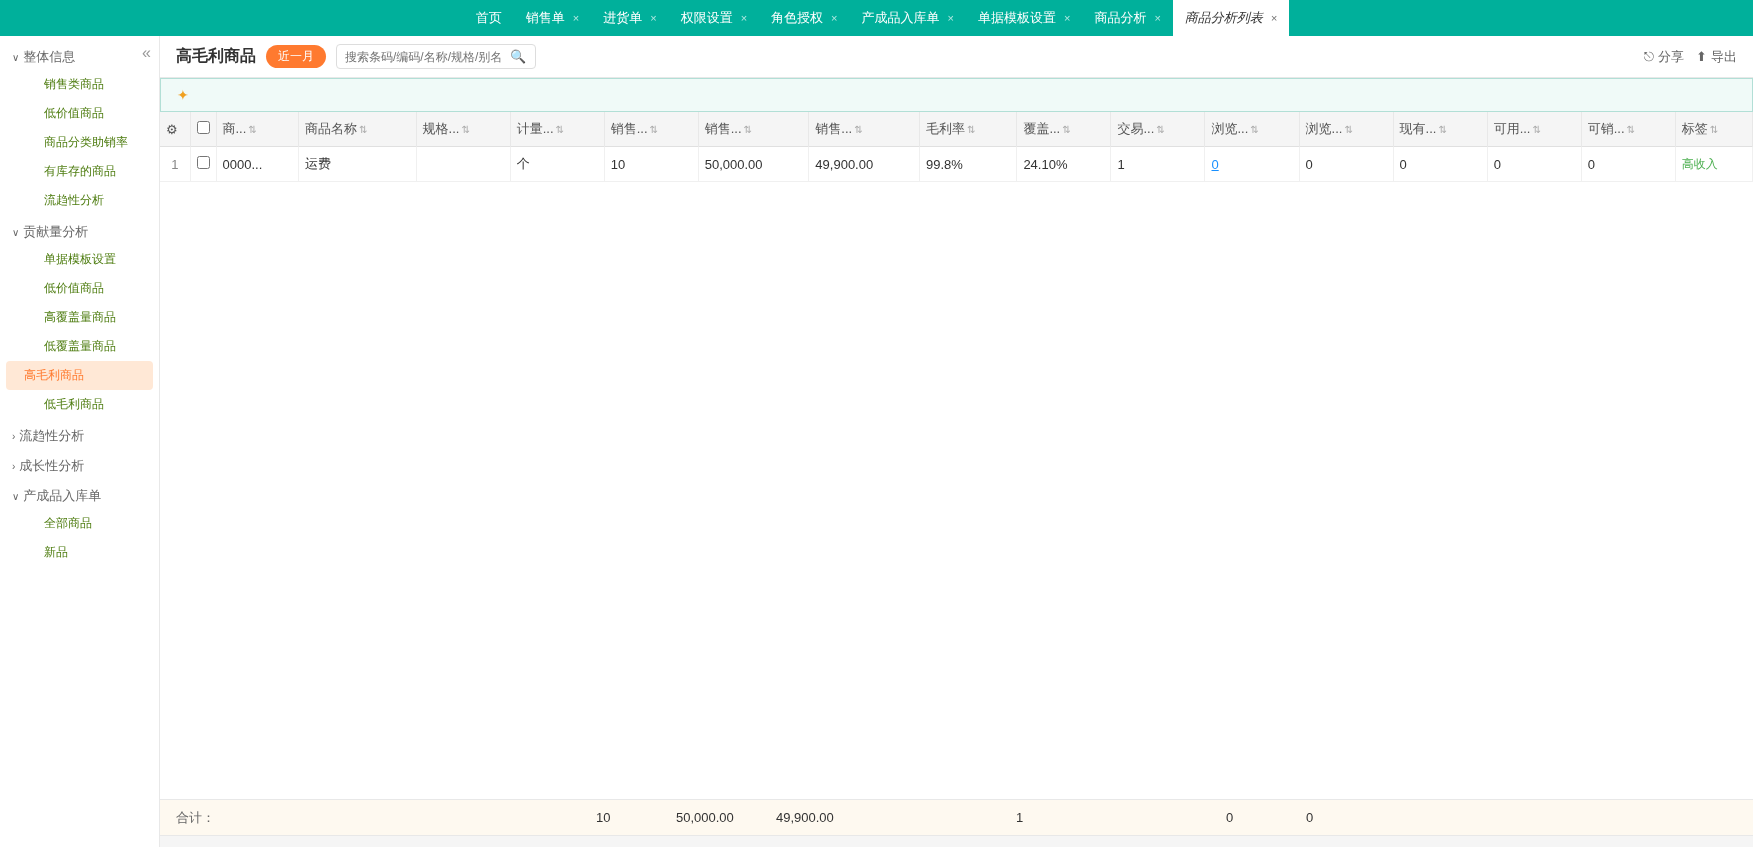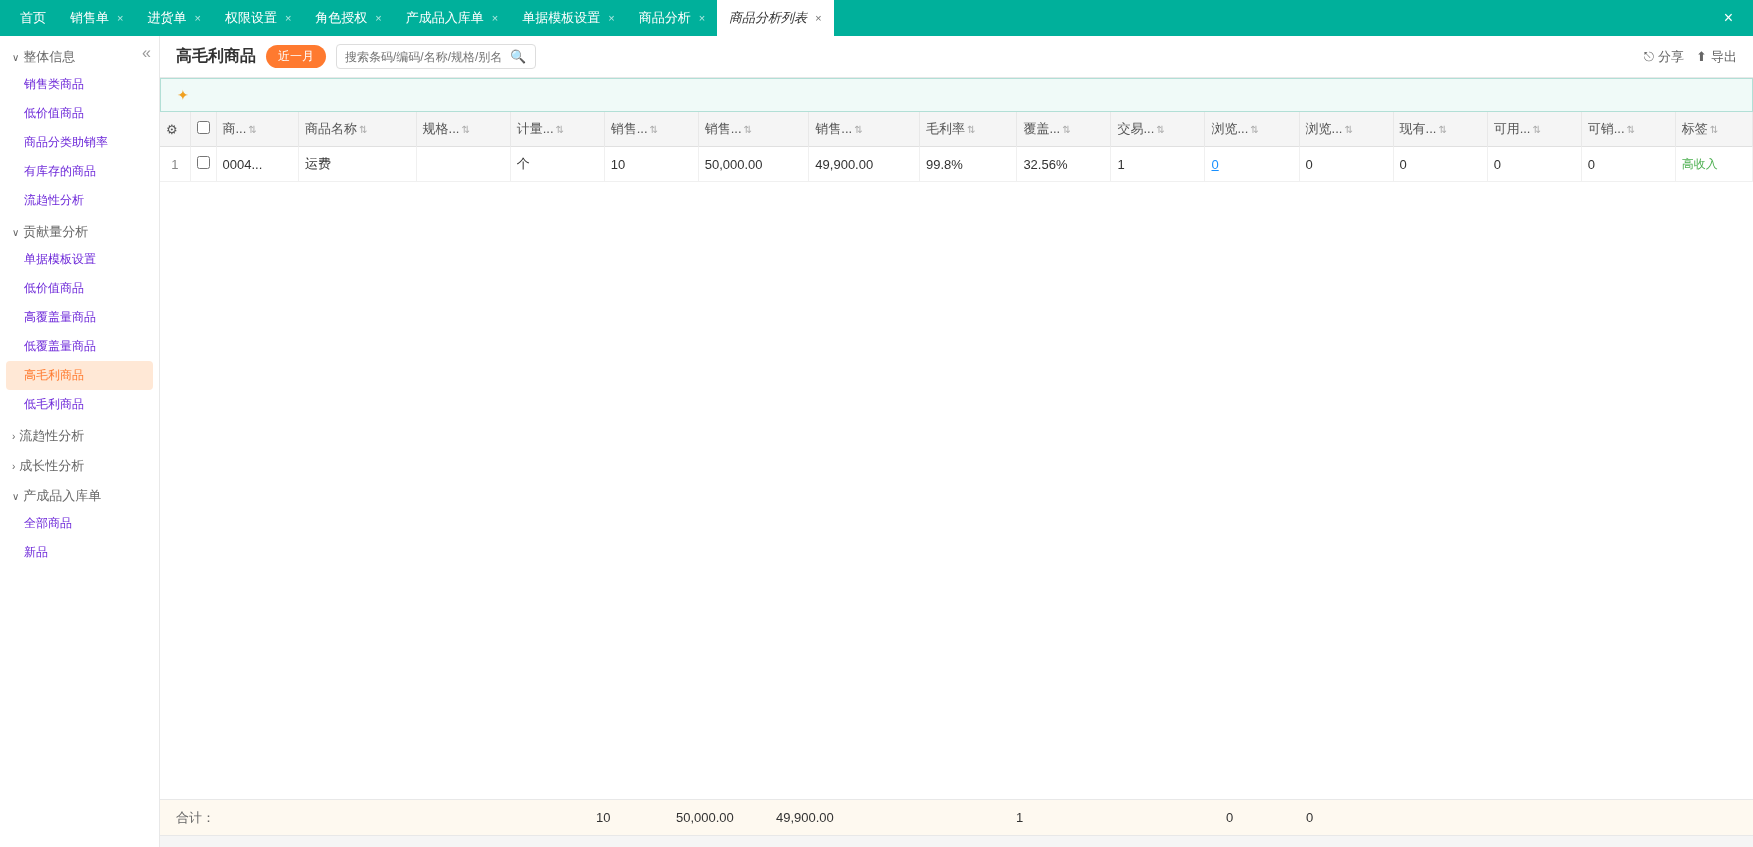--- a/index.html
+++ b/index.html
@@ -6,20 +6,21 @@
     body { background: #f5f5f5; overflow: hidden; }
 
     
     .top-nav {
       display: flex;
       align-items: center;
       background: #00b09b;
       height: 36px;
       padding: 0 8px;
       color: #fff;
+      flex-direction: column;
     }
     .top-nav .nav-item {
       padding: 0 12px;
       height: 36px;
       line-height: 36px;
       cursor: pointer;
       white-space: nowrap;
       font-size: 13px;
       color: #fff;
       display: flex;
@@ -68,24 +69,25 @@
       align-items: center;
       padding: 8px 8px 4px 12px;
       color: #666;
       font-size: 12px;
       gap: 4px;
       cursor: pointer;
     }
     .sidebar-group-label .arrow { font-size: 10px; }
     .sidebar-item {
       padding: 6px 8px 6px 24px;
-      color: #6d28d9;
+      color: #4d7c0f;
       cursor: pointer;
       font-size: 12px;
       white-space: nowrap;
+      margin-left: 20px;
     }
     .sidebar-item.active {
       background: #ffe8d6;
       color: #ff7a2f;
       border-radius: 4px;
       margin: 0 6px;
       padding-left: 18px;
     }
 
     
@@ -387,29 +389,29 @@
               </th>
               <th>
                 <span class="col-label">标签<span class="sort-icon">⇅</span></span>
               </th>
             </tr>
         </thead>
         <tbody id="table-body">
         <tr>
               <td style="text-align: center; color: rgb(136, 136, 136);">1</td>
               <td><input type="checkbox" style=""></td>
-              <td>0004...</td>
+              <td>0000...</td>
               <td>运费</td>
               <td></td>
               <td>个</td>
               <td>10</td>
               <td>50,000.00</td>
               <td>49,900.00</td>
               <td>99.8%</td>
-              <td>32.56%</td>
+              <td>24.10%</td>
               <td>1</td>
               <td><span style="text-decoration:underline;cursor:pointer;color:#1890ff;">0</span></td>
               <td>0</td>
               <td>0</td>
               <td>0</td>
               <td>0</td>
               <td><span class="tag-high-income">高收入</span></td>
             </tr>
           </tbody>
       </table>

